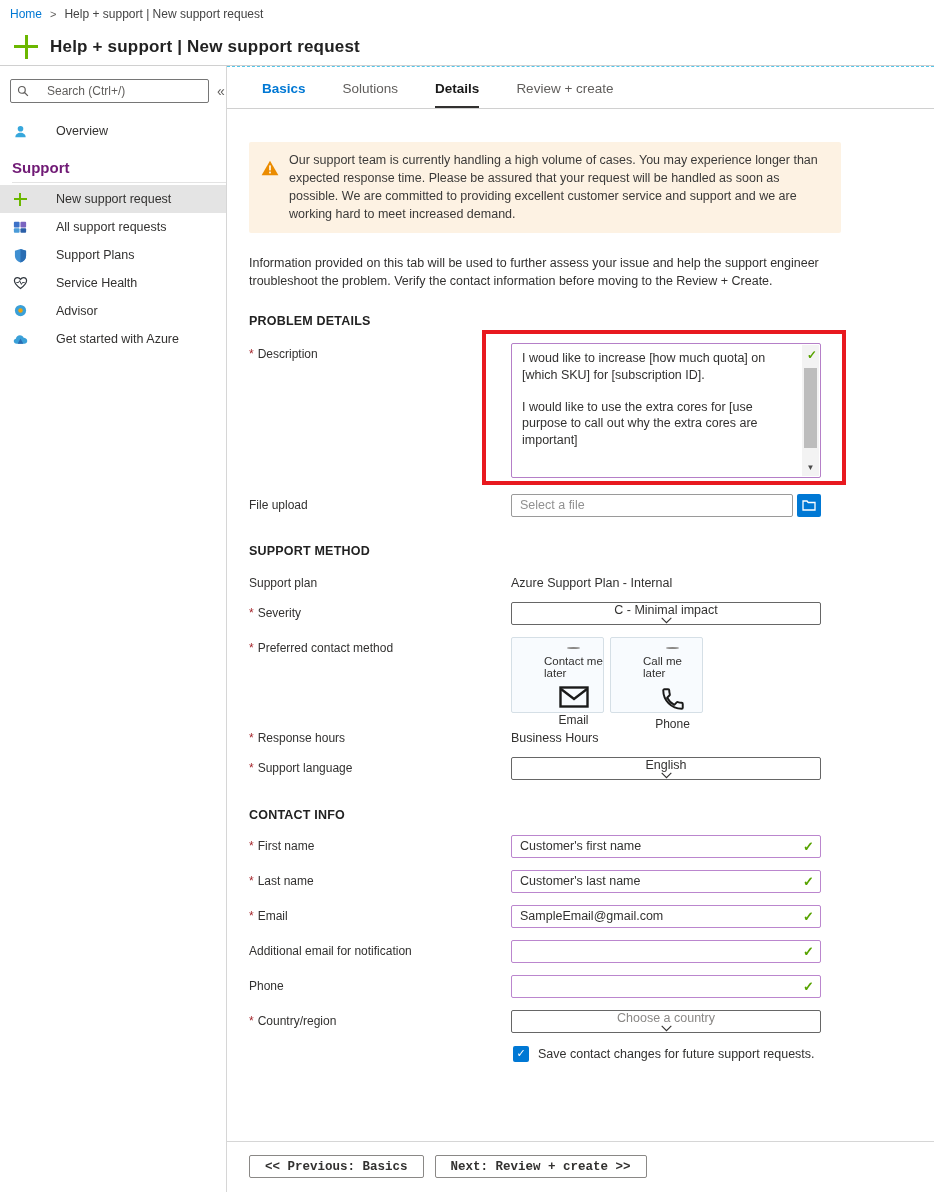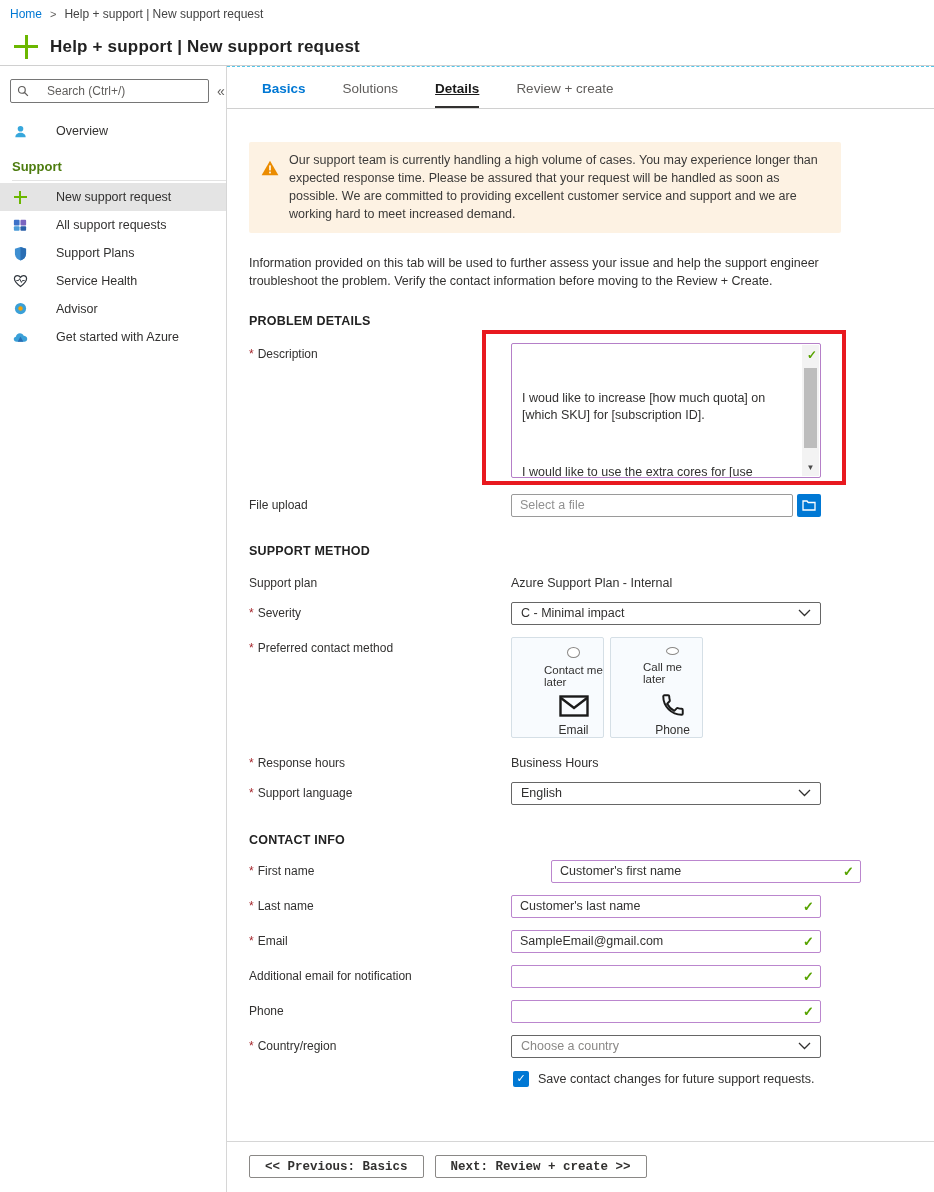--- a/index.html
+++ b/index.html
@@ -35,35 +35,35 @@
     font-family:"Liberation Sans", sans-serif; min-width:0; }
   .search-box input::placeholder { color:#605e5c; }
   .collapse-btn { color:#605e5c; font-size:14px; cursor:pointer; padding:0 2px; }
 
   .nav { margin-top:14px; }
   .nav-item { height:28px; display:flex; align-items:center; gap:28px; padding-left:12px;
     font-size:12.5px; cursor:pointer; }
   .nav-item.selected { background:#e4e4e4; }
   .nav-icon { width:16px; height:16px; flex:none; display:flex; align-items:center;
     justify-content:center; }
-  .nav-group { font-size:13px; font-weight:700; padding:14px 0 6px 12px; color:#4d7c0f; }
+  .nav-group { font-size:15px; font-weight:700; padding:14px 0 6px 12px; color:#701a75; }
   .nav-divider { height:1px; background:#e3e3e3; margin:0 0 2px 12px; }
   .plus-icon-sm { width:13px; height:13px; position:relative; }
   .plus-icon-sm::before { content:""; position:absolute; left:0; right:0; top:50%;
     height:1.5px; margin-top:-0.75px; background:#6bb700; }
   .plus-icon-sm::after { content:""; position:absolute; top:0; bottom:0; left:50%;
     width:1.5px; margin-left:-0.75px; background:#6bb700; }
 
   
   .tab-bar { height:42px; display:flex; align-items:flex-end; gap:37px; padding-left:35px;
     border-bottom:1px solid #d0d0d0; flex:none; }
   .tab { font-size:13.5px; color:#605e5c; padding-bottom:12px; cursor:pointer; }
   .tab.basics { color:#0078d4; font-weight:700; }
   .tab.active { color:#1a1a1a; font-weight:700; border-bottom:2px solid #323130;
-    padding-bottom:10px;text-decoration:underline; }
+    padding-bottom:10px; }
 
   
   .form-area { flex:1; padding-left:22px; display:flex; flex-direction:column;
     overflow:hidden; }
 
   .banner { margin-top:33px; width:592px; background:#fdf2e3; border-radius:2px;
     display:flex; gap:10px; padding:9px 12px; font-size:12.5px; line-height:1.45;
     color:#3b3a39; }
   .warn-icon { flex:none; margin-top:9px; }
 
@@ -79,55 +79,55 @@
   .req { color:#a4262c; margin-right:4px; }
   .static-val { font-size:12.5px; padding-top:4px; color:#323130; }
 
   
   .desc-row { position:relative; margin-top:15px; }
   .annotation-box { position:absolute; left:233px; top:-13px; width:364px; height:155px;
     border:4px solid #e8191f; pointer-events:none; z-index:3; }
   .textarea-box { width:310px; height:135px; border:1px solid #b57fc8; border-radius:2px;
     position:relative; padding:6px 26px 6px 10px; font-size:12.5px; line-height:1.35;
     overflow:hidden; background:#fff; }
-  .textarea-box p { margin-bottom:15px;margin-top:40px; }
+  .textarea-box p { margin-bottom:15px; }
   .ta-scroll { position:absolute; top:1px; right:1px; bottom:1px; width:17px;
     background:#f3f3f3; }
   .ta-check { position:absolute; top:3px; right:3px; color:#57a300; font-size:12px;
     font-weight:700; z-index:2; }
   .ta-thumb { position:absolute; top:23px; left:2px; right:2px; height:80px;
     background:#bdbdbd; }
   .ta-arrow { position:absolute; bottom:2px; left:0; right:0; text-align:center;
     font-size:8px; color:#4a4a4a; cursor:pointer; }
 
   
   .input-wrap { width:310px; position:relative; }
   .input-wrap input { width:100%; height:23px; border:1px solid #bb86ce; border-radius:2px;
     padding:0 24px 0 8px; font-size:12.5px; color:#323130; outline:none;
     font-family:Liberation Sans, sans-serif; }
   .input-wrap input::placeholder { color:#919191; }
   .valid-check { position:absolute; right:7px; top:4px; color:#57a300; font-size:13px;
     font-weight:700; }
 
   .select-box { width:310px; height:23px; border:1px solid #666; border-radius:2px;
     display:flex; align-items:center; justify-content:space-between; padding:0 9px;
-    font-size:12.5px; cursor:pointer; background:#fff; color:#323130; }
+    font-size:12.5px; cursor:pointer; background:#fff; color:#323130;flex-direction:column; }
   .select-box .placeholder { color:#8a8886; }
 
   .file-wrap { display:flex; gap:4px; }
   .file-input { width:282px; height:23px; border:1px solid #9a9a9a; border-radius:2px;
     padding:0 8px; font-size:12.5px; outline:none; color:#323130;
     font-family:"Liberation Sans", sans-serif; }
   .file-input::placeholder { color:#919191; }
   .file-btn { width:24px; height:23px; background:#0078d4; border:none; border-radius:2px;
     display:flex; align-items:center; justify-content:center; cursor:pointer; }
 
   
   .cards { display:flex; gap:6px; }
-  .method-card { width:93px; height:101px; background:#f8fbfe; border:1px solid #d5dfe6;
+  .method-card { width:93px; height:76px; background:#f8fbfe; border:1px solid #d5dfe6;
     border-radius:2px; display:flex; flex-direction:column; align-items:center;
     padding-top:9px; cursor:pointer;padding-left:32px; }
   .radio { width:13px; height:13px; border:1px solid #8a8886; border-radius:50%;
     background:#fff; }
   .radio-label { font-size:11.5px; margin-top:6px; color:#323130; }
   .card-icon { margin-top:7px; height:28px; display:flex; align-items:center; }
   .method-label { font-size:12px; margin-top:5px; color:#323130; }
 
   
   .checkbox-row { display:flex; align-items:center; gap:9px; margin-left:264px;
@@ -356,21 +356,21 @@
         <div class="select-box">
           <span>English</span>
           <svg width="13" height="8" viewBox="0 0 13 8">
             <polyline points="1,1 6.5,6.5 12,1" fill="none" stroke="#323130" stroke-width="1.3"></polyline>
           </svg>
         </div>
       </div>
 
       <div class="section-h sec-contact">CONTACT INFO</div>
 
-      <div class="row" style="margin-top:13px;gap:40px;">
+      <div class="row" style="margin-top:13px;">
         <div class="row-label">
           <span class="req">*</span><span>First name</span>
         </div>
         <div class="input-wrap">
           <input type="text" value="Customer's first name" style="">
           <span class="valid-check">✓</span>
         </div>
       </div>
 
       <div class="row">

